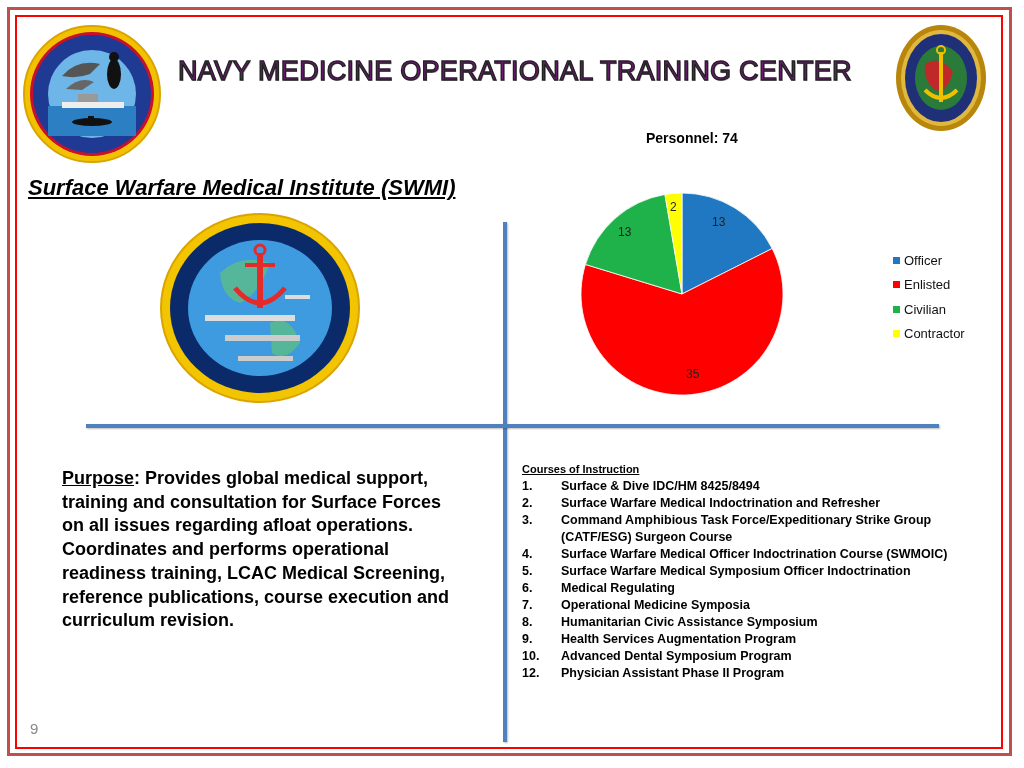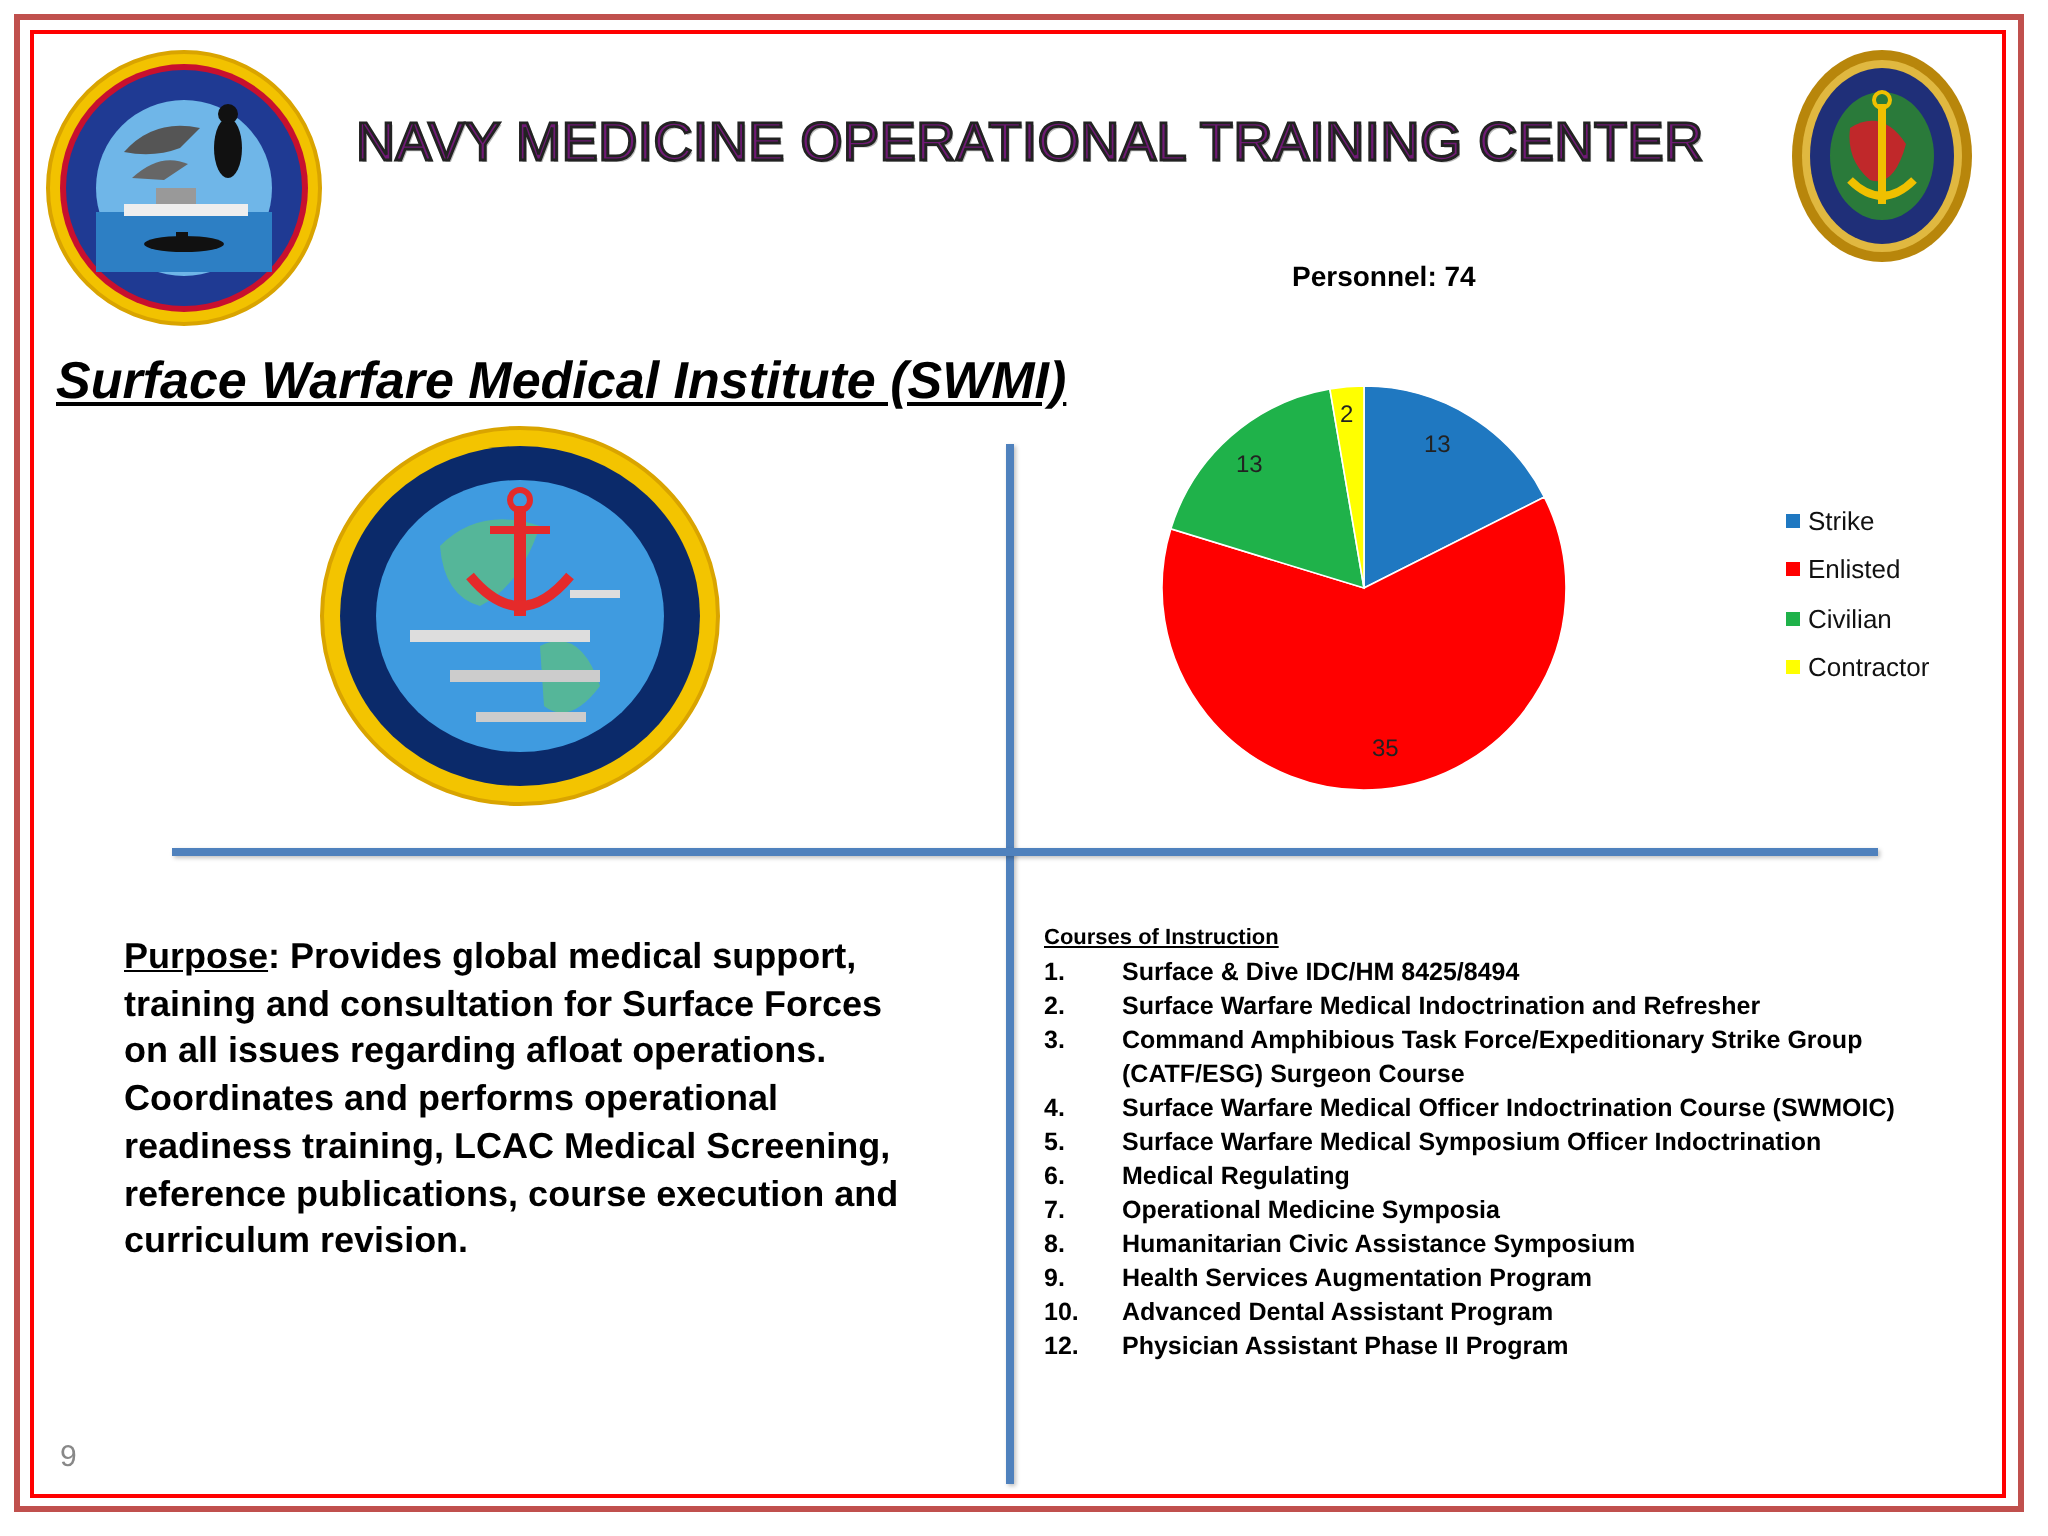--- a/index.html
+++ b/index.html
@@ -19,21 +19,21 @@
     .header-title {
       position: absolute; left: 178px; top: 56px; width: 700px;
       font-size: 27px; color: #701a75; letter-spacing: 0.3px;
       -webkit-text-stroke: 1.4px #222; font-weight: normal;
       text-shadow: 1px 1px 0 #bbb;
     }
     .personnel-title {
       position: absolute; left: 646px; top: 130px; font-size: 14px; font-weight: bold; color: #000;
     }
     .section-title {
-      position: absolute; left: 28px; top: 175px; font-size: 26px; font-weight: bold; font-style: italic;
+      position: absolute; left: 28px; top: 175px; font-size: 22px; font-weight: bold; font-style: italic;
       text-decoration: underline; color: #000;
     }
     .vline {
       position: absolute; left: 503px; top: 222px; width: 4px; height: 520px; background: #4f81bd;
       box-shadow: 1px 1px 2px rgba(0,0,0,0.25);
     }
     .hline {
       position: absolute; left: 86px; top: 424px; width: 853px; height: 4px; background: #4f81bd;
       box-shadow: 1px 1px 2px rgba(0,0,0,0.25);
     }
@@ -127,21 +127,21 @@
     </svg>
   <span class="pie-label" style="left:136px;top:27px;">13</span>
   <span class="pie-label" style="left:110px;top:179px;">35</span>
   <span class="pie-label" style="left:42px;top:37px;">13</span>
   <span class="pie-label" style="left:94px;top:12px;">2</span>
 </div>
 
 <div class="legend">
   <div class="legend-item">
     <span class="legend-swatch" style="background:#1f78c1;"></span>
-    <span>Strike</span>
+    <span>Officer</span>
   </div>
   <div class="legend-item">
     <span class="legend-swatch" style="background:#ff0000;"></span>
     <span>Enlisted</span>
   </div>
   <div class="legend-item">
     <span class="legend-swatch" style="background:#1fb24a;"></span>
     <span>Civilian</span>
   </div>
   <div class="legend-item">
@@ -185,21 +185,21 @@
   <div class="course-item">
       <span class="course-num">8.</span>
       <span class="course-text">Humanitarian Civic Assistance Symposium</span>
     </div>
   <div class="course-item">
       <span class="course-num">9.</span>
       <span class="course-text">Health Services Augmentation Program</span>
     </div>
   <div class="course-item">
       <span class="course-num">10.</span>
-      <span class="course-text">Advanced Dental Assistant Program</span>
+      <span class="course-text">Advanced Dental Symposium Program</span>
     </div>
   <div class="course-item">
       <span class="course-num">12.</span>
       <span class="course-text">Physician Assistant  Phase II  Program</span>
     </div>
 </div>
 
 <div class="page-number">9</div>
 
 </body></html>

